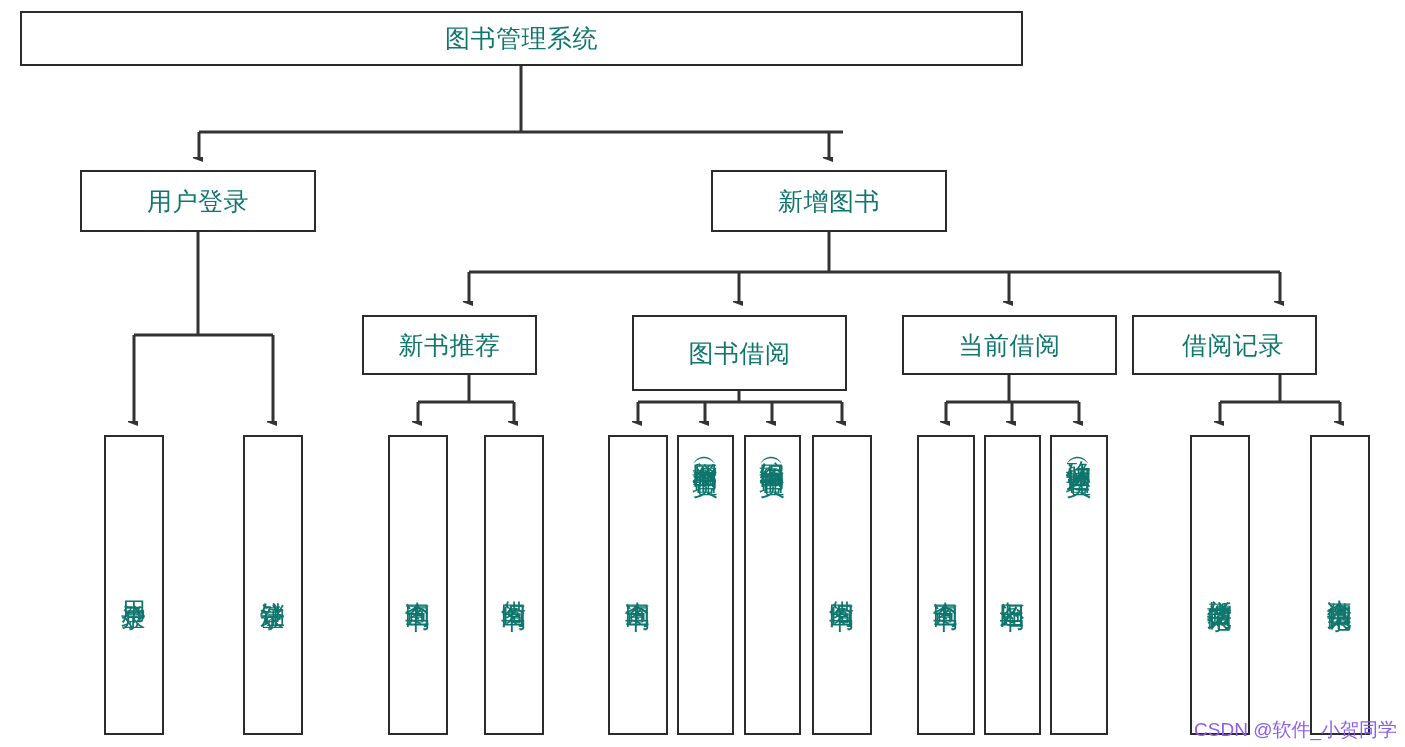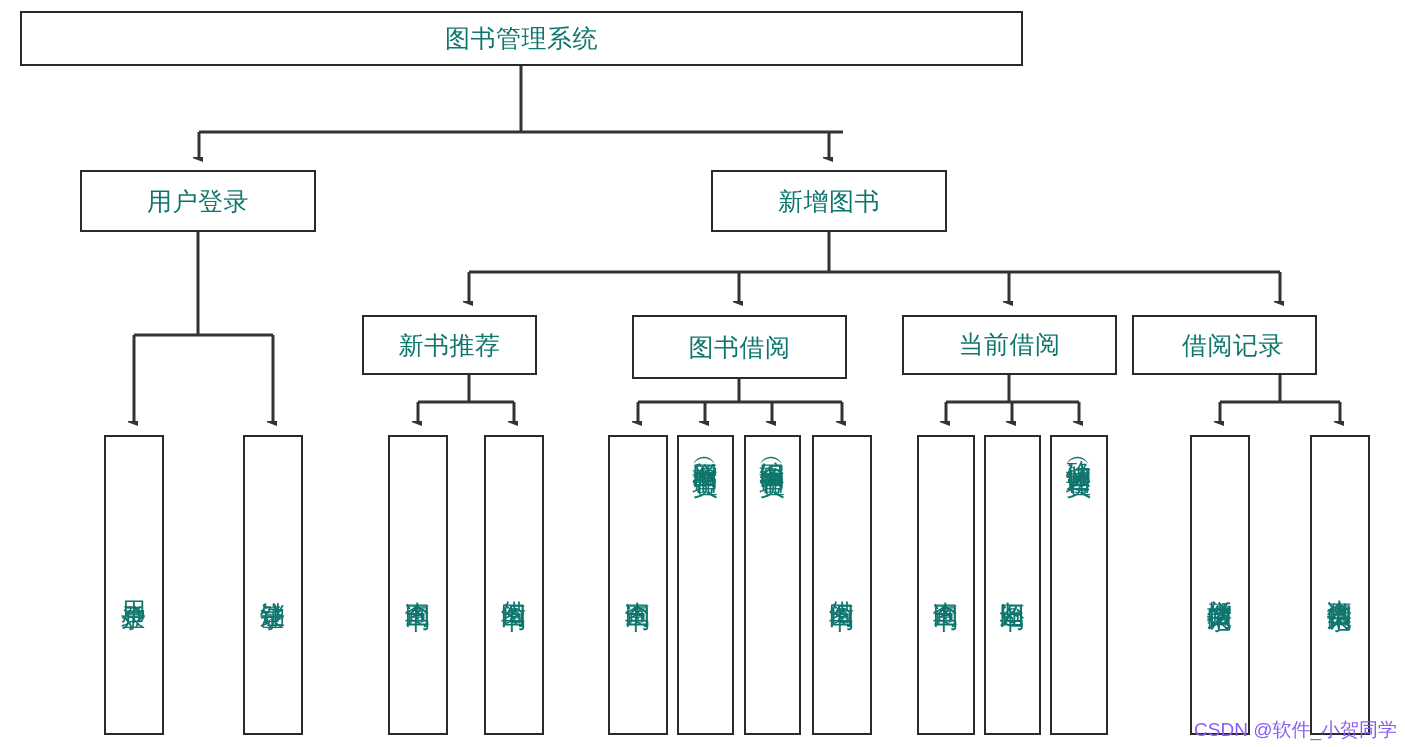--- a/index.html
+++ b/index.html
@@ -139,24 +139,24 @@
   <div class="node h-node" style="left:80px; top:170px; width:236px; height:62px;">
     <span class="node-label">用户登录</span>
   </div>
   <div class="node h-node" style="left:711px; top:170px; width:236px; height:62px;">
     <span class="node-label">新增图书</span>
   </div>
 
   <div class="node h-node" style="left:362px; top:315px; width:175px; height:60px;">
     <span class="node-label">新书推荐</span>
   </div>
-  <div class="node h-node" style="left:632px; top:315px; width:215px; height:64px;">
+  <div class="node h-node" style="left:632px; top:315px; width:215px; height:76px;">
     <span class="node-label">图书借阅</span>
   </div>
-  <div class="node h-node" style="left:902px; top:315px; width:215px; height:60px;font-family:Liberation Serif, serif;">
+  <div class="node h-node" style="left:902px; top:315px; width:215px; height:60px;">
     <span class="node-label">当前借阅</span>
   </div>
   <div class="node h-node" style="left:1132px; top:315px; width:185px; height:60px;padding-left:17px;">
     <span class="node-label">借阅记录</span>
   </div>
 
   <div class="node leaf" style="left:104px; top:435px; width:60px; height:300px;">
     <span class="node-label">用户登录</span>
   </div>
   <div class="node leaf" style="left:243px; top:435px; width:60px; height:300px;">

